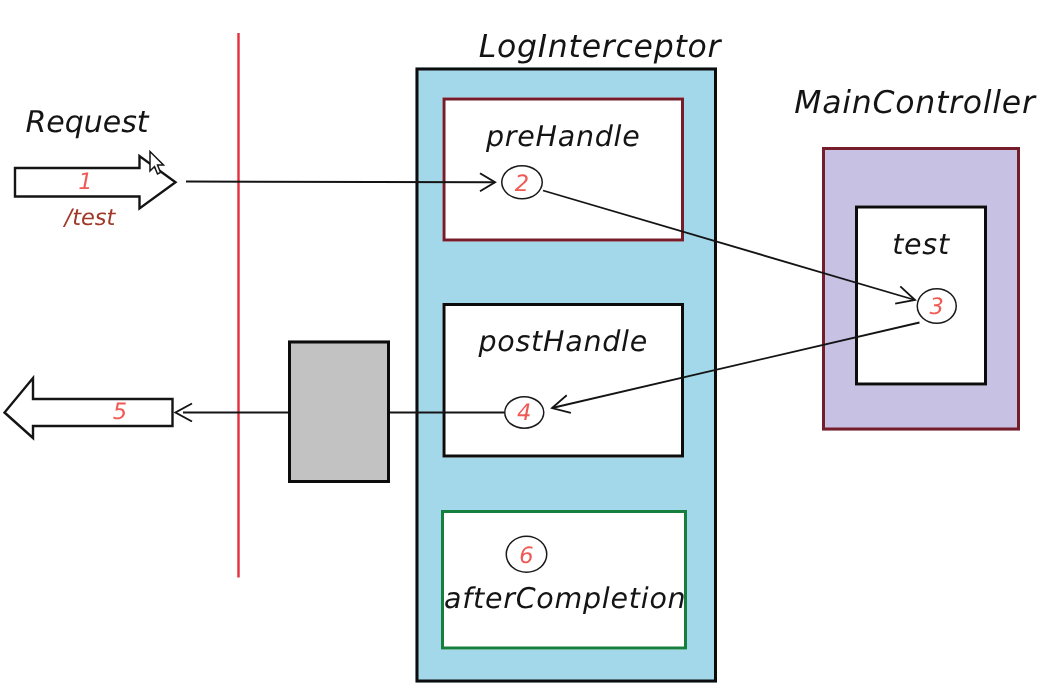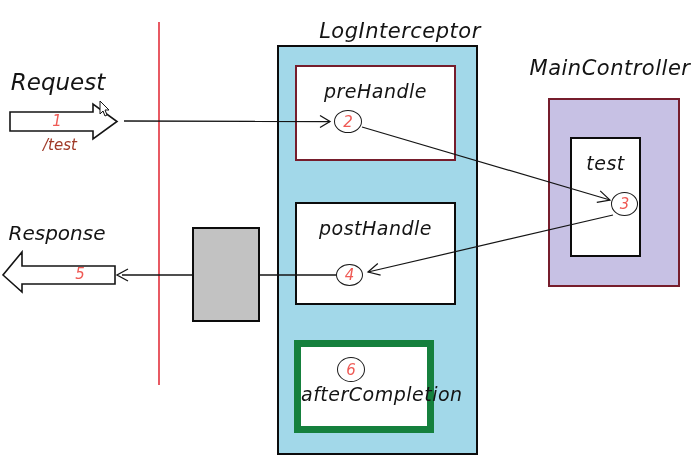--- a/index.html
+++ b/index.html
@@ -17,42 +17,42 @@
   .purple-box{
     left:548px;top:98px;width:132px;height:189px;background:var(--purple);
     border:2px solid var(--maroon);box-sizing:border-box;z-index:1;
   }
   .method-box{
     background:#ffffff;box-sizing:border-box;z-index:2;text-align:center;
     font-size:19px;letter-spacing:0.5px;
   }
   .prehandle{left:295px;top:65px;width:161px;height:96px;border:2px solid var(--maroon);padding-top:13px;}
   .posthandle{left:295px;top:202px;width:161px;height:103px;border:2px solid #0c0c0c;padding-top:13px;}
-  .aftercompletion{left:294px;top:340px;width:140px;height:93px;border:7px solid #15803d;padding-top:36px;}
-  .test-box{left:570px;top:137px;width:71px;height:120px;border:2px solid #0c0c0c;padding-top:13px;}
+  .aftercompletion{left:294px;top:340px;width:164px;height:93px;border:2px solid #15803d;padding-top:46px;}
+  .test-box{left:570px;top:137px;width:88px;height:120px;border:2px solid #0c0c0c;padding-top:13px;}
   .view-box{
     left:192px;top:227px;width:68px;height:95px;background:var(--gray);
     border:2px solid #0c0c0c;box-sizing:border-box;z-index:4;
   }
   
   .step-circle{
     z-index:5;background:#ffffff;border:1.4px solid #1a1a1a;border-radius:50%;
     display:flex;align-items:center;justify-content:center;
     color:var(--step_red);font-size:15px;box-sizing:border-box;
   }
   .c2{left:334px;top:110px;width:28px;height:23px;}
   .c3{left:611px;top:192px;width:27px;height:24px;}
   .c4{left:336px;top:264px;width:27px;height:22px;}
   .c6{left:337px;top:357px;width:28px;height:25px;}
   
   .lbl{z-index:6;text-align:center;}
   .title{font-size:21px;letter-spacing:0.5px;}
   .t-interceptor{left:300px;top:19px;width:200px;}
   .t-controller{left:510px;top:56px;width:200px;}
-  .req-lbl{left:8px;top:69px;width:100px;font-size:23px;}
+  .req-lbl{left:8px;top:69px;width:100px;font-size:20px;}
   .res-lbl{left:7px;top:221px;width:100px;font-size:20px;}
   .path-lbl{left:10px;top:136px;width:100px;font-size:15px;color:var(--dark_red);}
   .view-lbl{left:170px;top:333px;width:100px;font-size:17px;color:var(--red);z-index:6;}
   .n1{left:37px;top:112px;width:40px;font-size:15px;color:var(--step_red);}
   .n5{left:60px;top:265px;width:40px;font-size:15px;color:var(--step_red);}
 </style>
 </head>
 <body>
 
 <div class="stage">
@@ -111,16 +111,15 @@
     <span>6</span>
   </div>
 
   <div class="abs lbl title t-interceptor">LogInterceptor</div>
   <div class="abs lbl title t-controller">MainController</div>
 
   <div class="abs lbl req-lbl">Request</div>
   <div class="abs lbl n1">1</div>
   <div class="abs lbl path-lbl">/test</div>
 
-  <div class="abs lbl res-lbl">Response</div>
   <div class="abs lbl n5">5</div>
 
 </div>
 
 </body></html>

